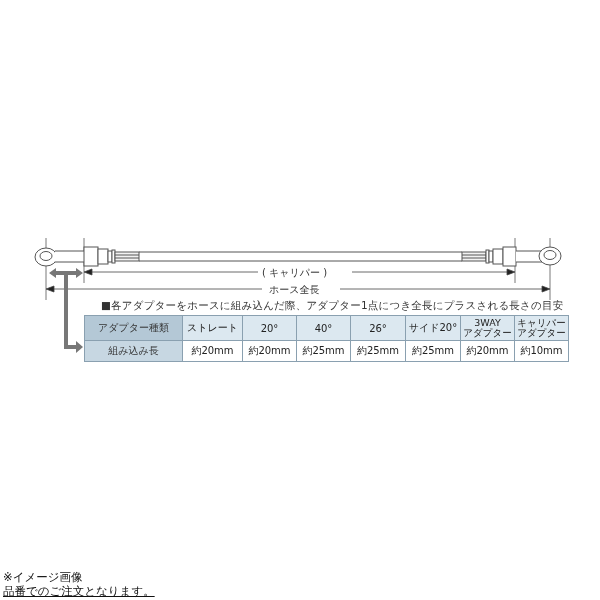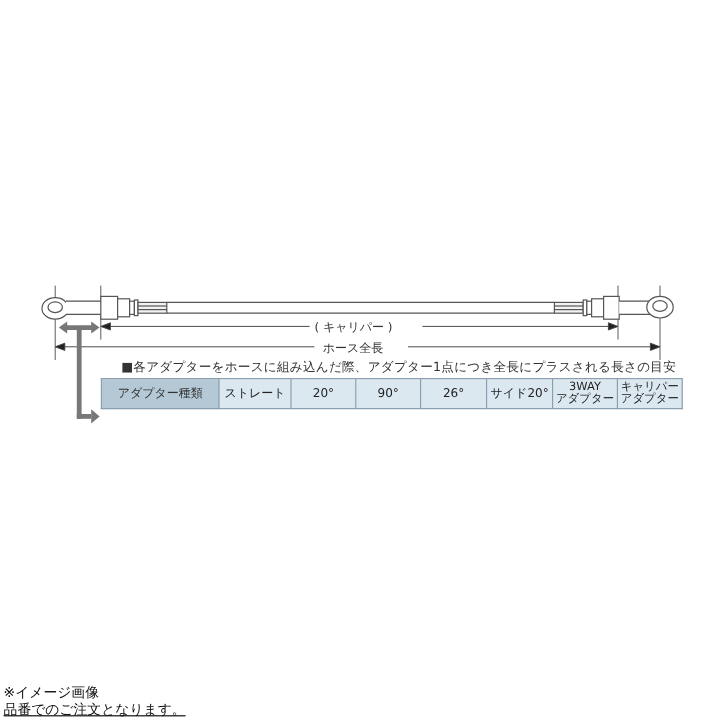--- a/index.html
+++ b/index.html
@@ -86,29 +86,39 @@
 <div class="label" style="left:269px; top:283px;">ホース全長</div>
 
 <div class="heading">■各アダプターをホースに組み込んだ際、アダプター1点につき全長にプラスされる長さの目安</div>
 
 <table class="spec">
   <tbody>
       <tr class="r1">
     <td class="hdr">アダプター種類</td>
     <td style="width:59px">ストレート</td>
     <td style="width:53px">20°</td>
-    <td style="width:53px">90°</td>
+    <td style="width:53px">40°</td>
     <td style="width:54px">26°</td>
     <td style="width:54px">サイド20°</td>
     <td class="two" style="width:53px">
       <div>3WAY</div>
       <div>アダプター</div>
     </td>
     <td class="two" style="width:53px">
       <div>キャリパー</div>
       <div>アダプター</div>
     </td>
   </tr>
+  <tr class="r2">
+    <td class="hdr">組み込み長</td>
+    <td>約20mm</td>
+    <td>約20mm</td>
+    <td>約25mm</td>
+    <td>約25mm</td>
+    <td>約25mm</td>
+    <td>約20mm</td>
+    <td>約10mm</td>
+  </tr>
 </tbody>
   </table>
 
 <div class="note" style="top:570px;text-align:right;">※イメージ画像</div>
 <div class="note" style="top:584px;text-decoration:underline;">品番でのご注文となります。</div>
 
 </body></html>

